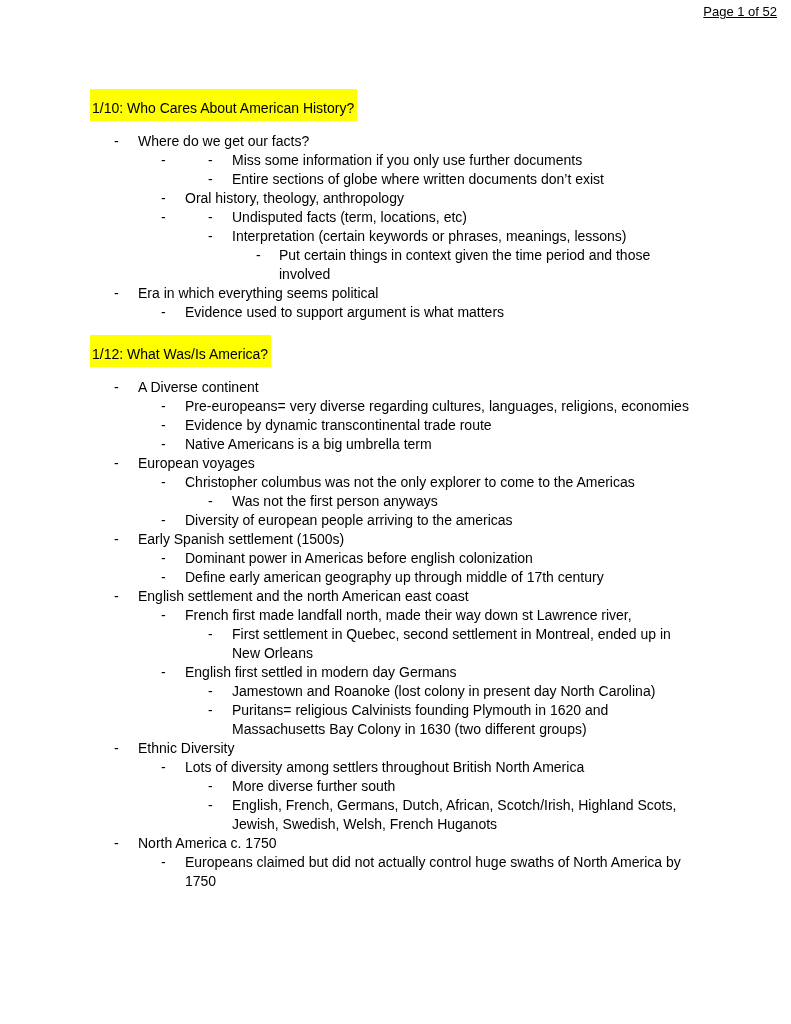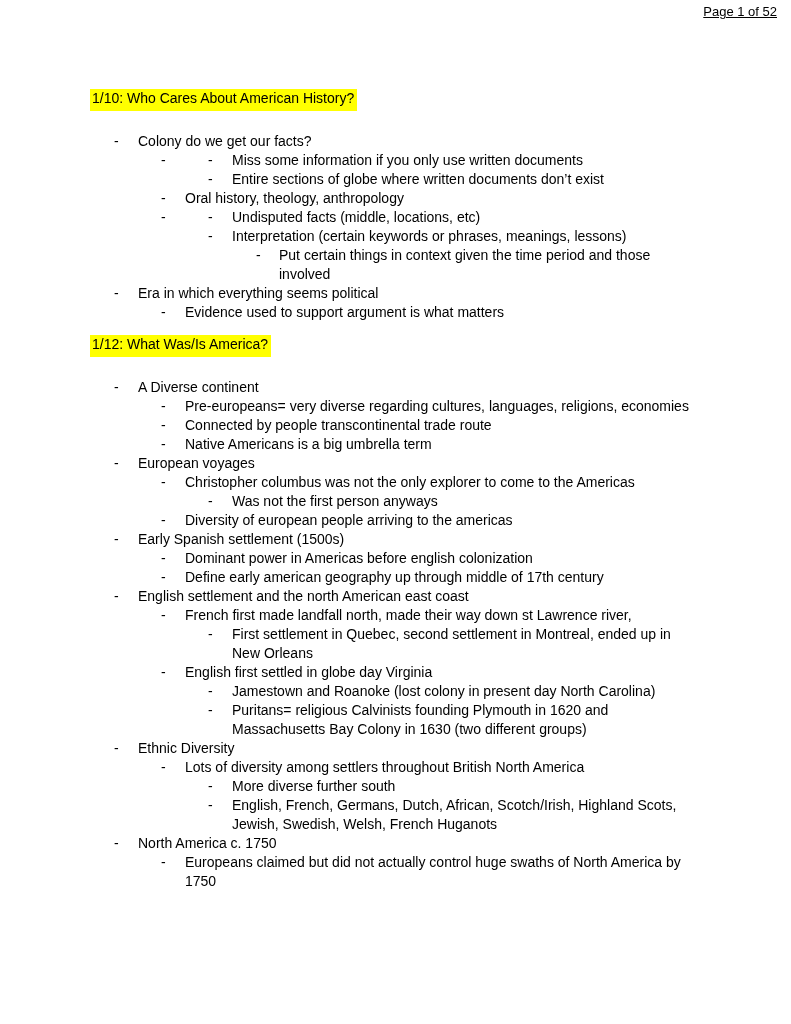--- a/index.html
+++ b/index.html
@@ -28,21 +28,21 @@
     left: 90px; top: 89px;
     width: 632px;
     font-size: 14px;
     line-height: 19px;
   }
   .section-heading { margin: 0; height: 24px; }
   .doc-list + .section-heading { margin-top: 13px; }
   .section-heading .hl {
     display: inline-block;
     background: #ffff00;
-    padding: 0 3px 3px 2px;
+    padding: 10px 3px 3px 2px;
   }
   .doc-list { margin: 19px 0 0 0; }
   .li { position: relative; }
   .li .txt { display: block; white-space: pre-wrap; }
   .li .dash { position: absolute; top: 0; }
   .lvl1 { padding-left: 48px; }  .lvl1 .dash { left: 24px; }
   .lvl2 { padding-left: 95px; }  .lvl2 .dash { left: 71px; }
   .lvl3 { padding-left: 142px; } .lvl3 .dash { left: 118px; }
   .lvl4 { padding-left: 189px; } .lvl4 .dash { left: 166px; }
 </style>
@@ -51,43 +51,43 @@
 
 <div class="page">
   <div class="page-header">
     <span class="page-number">Page 1 of 52</span>
   </div>
   <div class="doc-content" id="doc-content">
       <div class="section-heading"><span class="hl" style="background: rgb(255, 255, 0);">1/10: Who Cares About American History?</span></div>
       <div class="doc-list">
         <div class="li lvl1">
           <span class="dash">-</span>
-          <span class="txt">Colony do we get our facts?</span>
-        </div>
-        <div class="li lvl2">
-          <span class="dash">-</span>
-        </div>
-        <div class="li lvl3">
-          <span class="dash">-</span>
-          <span class="txt">Miss some information if you only use written documents</span>
+          <span class="txt">Where do we get our facts?</span>
+        </div>
+        <div class="li lvl2">
+          <span class="dash">-</span>
+        </div>
+        <div class="li lvl3">
+          <span class="dash">-</span>
+          <span class="txt">Miss some information if you only use further documents</span>
         </div>
         <div class="li lvl3">
           <span class="dash">-</span>
           <span class="txt">Entire sections of globe where written documents don’t exist</span>
         </div>
         <div class="li lvl2">
           <span class="dash">-</span>
           <span class="txt">Oral history, theology, anthropology</span>
         </div>
         <div class="li lvl2">
           <span class="dash">-</span>
         </div>
         <div class="li lvl3">
           <span class="dash">-</span>
-          <span class="txt">Undisputed facts (middle, locations, etc)</span>
+          <span class="txt">Undisputed facts (term, locations, etc)</span>
         </div>
         <div class="li lvl3">
           <span class="dash">-</span>
           <span class="txt">Interpretation (certain keywords or phrases, meanings, lessons)</span>
         </div>
         <div class="li lvl4">
           <span class="dash">-</span>
           <span class="txt">Put certain things in context given the time period and those
 involved</span>
         </div>
@@ -105,21 +105,21 @@
         <div class="li lvl1">
           <span class="dash">-</span>
           <span class="txt">A Diverse continent</span>
         </div>
         <div class="li lvl2">
           <span class="dash">-</span>
           <span class="txt">Pre-europeans= very diverse regarding cultures, languages, religions, economies</span>
         </div>
         <div class="li lvl2">
           <span class="dash">-</span>
-          <span class="txt">Connected by people transcontinental trade route</span>
+          <span class="txt">Evidence by dynamic transcontinental trade route</span>
         </div>
         <div class="li lvl2">
           <span class="dash">-</span>
           <span class="txt">Native Americans is a big umbrella term</span>
         </div>
         <div class="li lvl1">
           <span class="dash">-</span>
           <span class="txt">European voyages</span>
         </div>
         <div class="li lvl2">
@@ -154,21 +154,21 @@
           <span class="dash">-</span>
           <span class="txt">French first made landfall north, made their way down st Lawrence river,</span>
         </div>
         <div class="li lvl3">
           <span class="dash">-</span>
           <span class="txt">First settlement in Quebec, second settlement in Montreal, ended up in
 New Orleans</span>
         </div>
         <div class="li lvl2">
           <span class="dash">-</span>
-          <span class="txt">English first settled in globe day Virginia</span>
+          <span class="txt">English first settled in modern day Germans</span>
         </div>
         <div class="li lvl3">
           <span class="dash">-</span>
           <span class="txt">Jamestown and Roanoke (lost colony in present day North Carolina)</span>
         </div>
         <div class="li lvl3">
           <span class="dash">-</span>
           <span class="txt">Puritans= religious Calvinists founding Plymouth in 1620 and
 Massachusetts Bay Colony in 1630 (two different groups)</span>
         </div>

